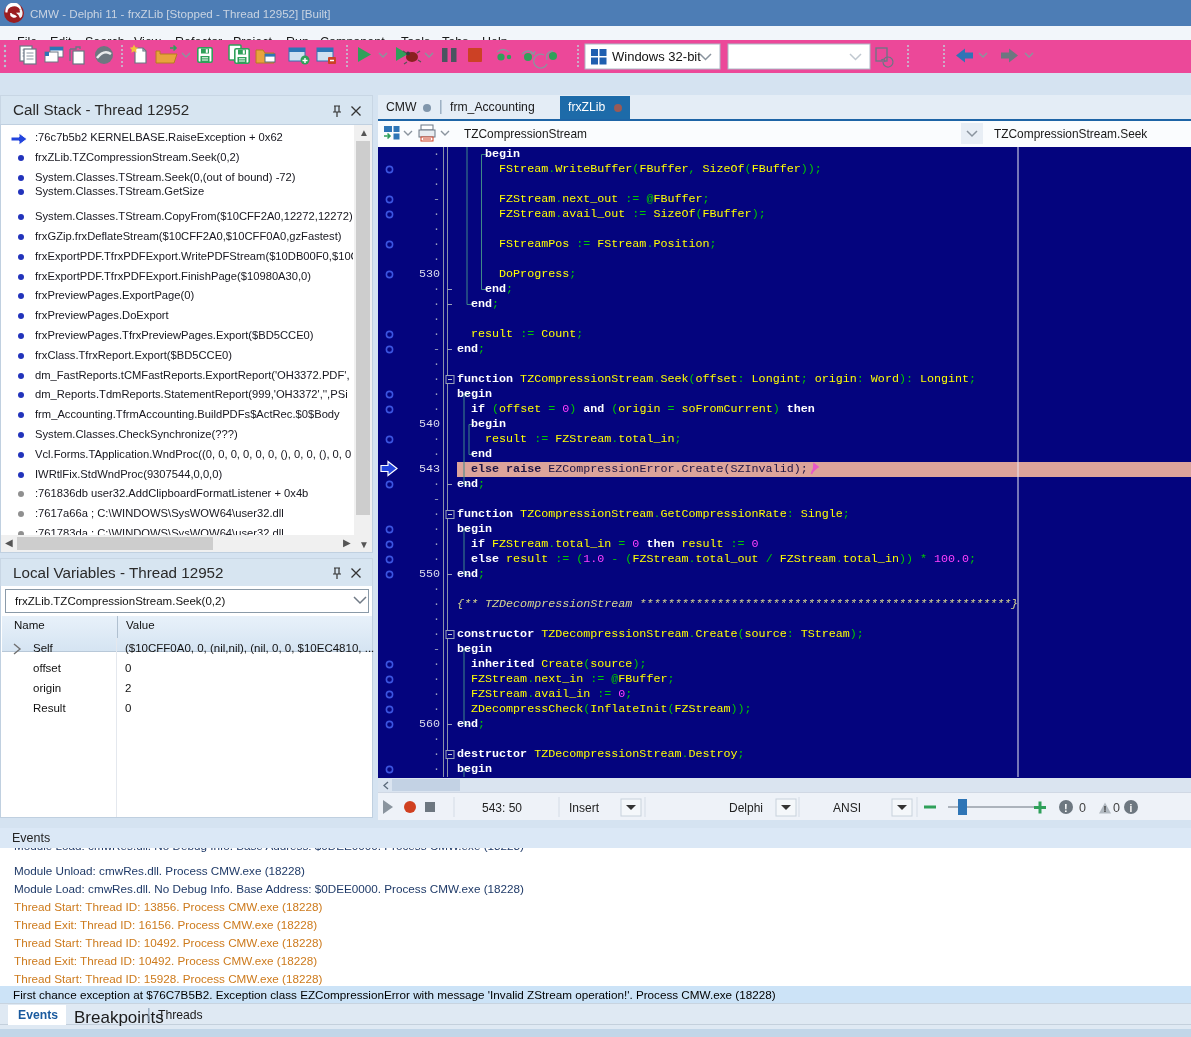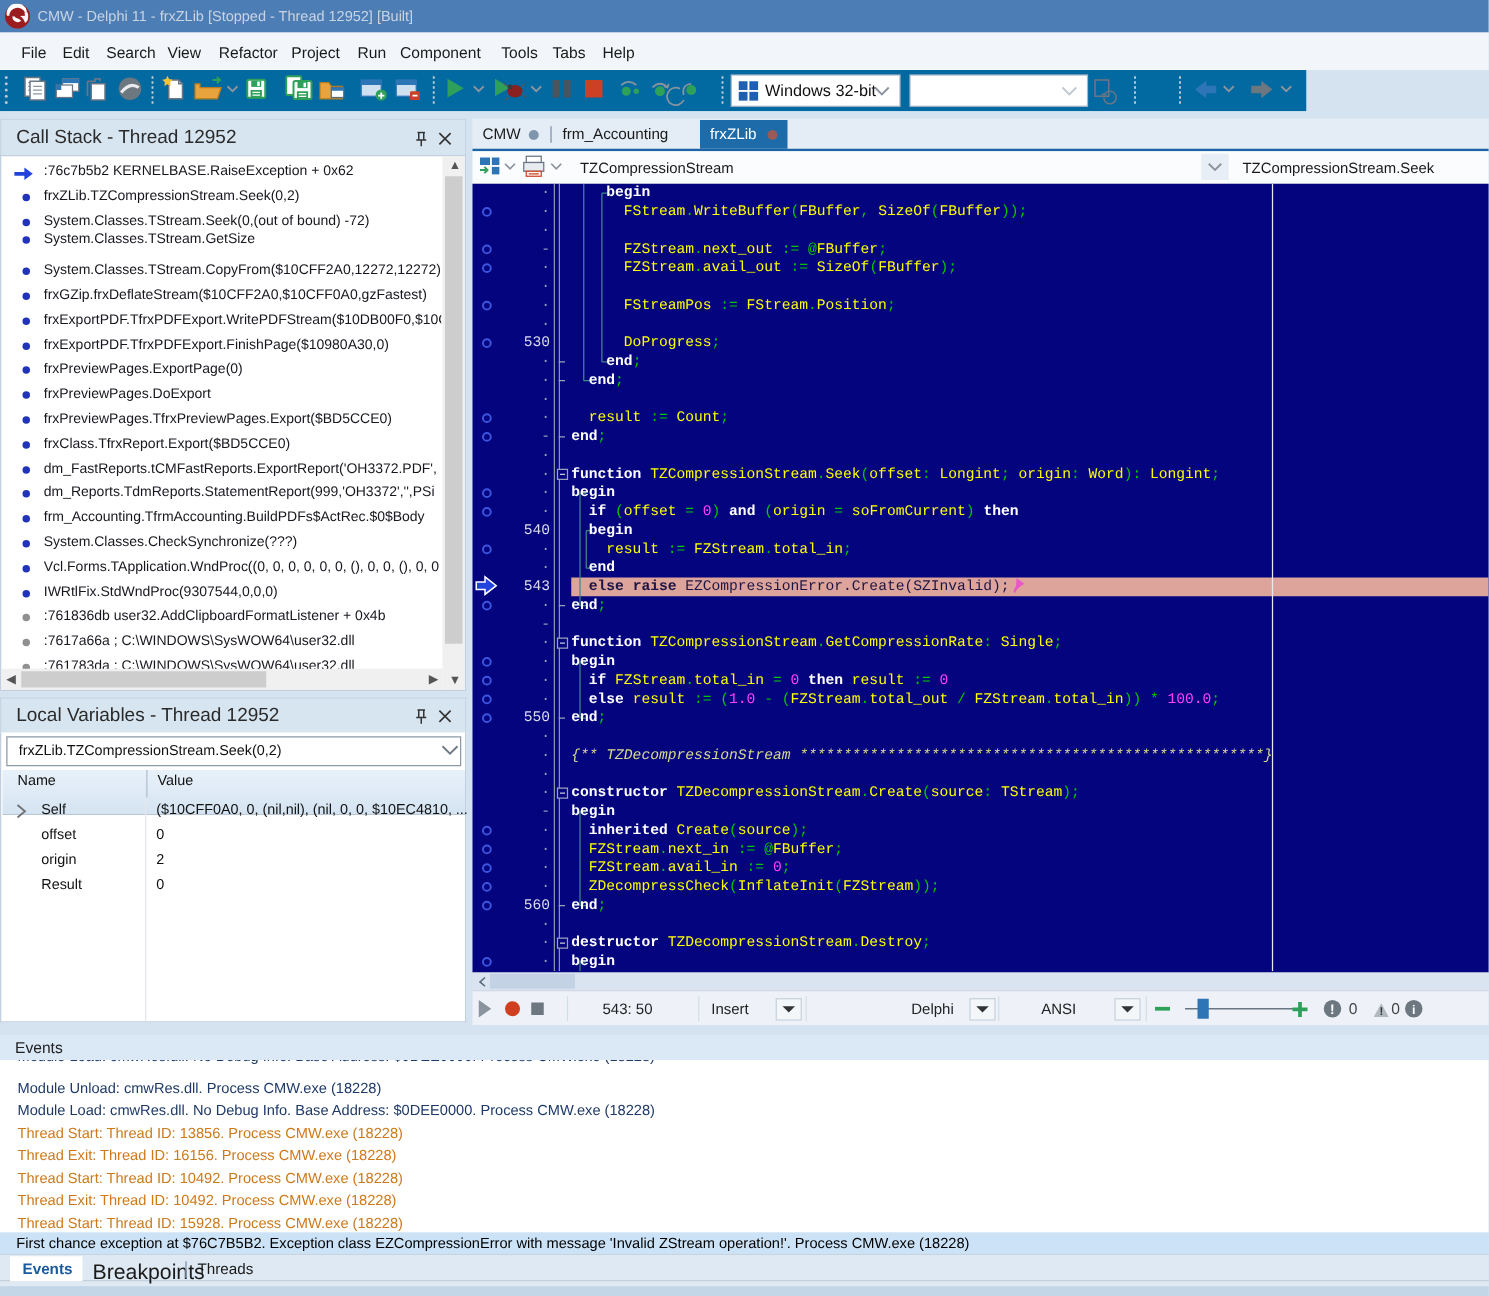--- a/index.html
+++ b/index.html
@@ -2,21 +2,21 @@
 <html><head><meta charset="utf-8">
 <style>
 *{margin:0;padding:0;box-sizing:border-box;}
 html,body{width:1191px;height:1037px;overflow:hidden;}
 body{font-family:"Liberation Sans",sans-serif;position:relative;background:#d5e3f1;}
 .abs{position:absolute;}
 #titlebar{left:0;top:0;width:1191px;height:26px;background:#4d7db5;}
 #titletext{left:30px;top:7px;font-size:11.6px;color:#c9d4e2;}
 #menubar{left:0;top:26px;width:1191px;height:30px;background:#f2f6fa;}
 .mi{position:absolute;top:9px;font-size:12.5px;color:#1a1a1a;}
-#toolbar{left:0;top:56px;width:1045px;height:33px;background:#0369a1;}
+#toolbar{left:0;top:40px;width:1191px;height:33px;background:#ec4899;}
 #dock{left:0;top:89px;width:1191px;height:948px;background:#d5e3f1;}
 
 
 .phead{position:absolute;background:#d7e5f1;border:1px solid #c8d6e4;border-bottom:none;}
 .ptitle{position:absolute;left:12px;top:5px;font-size:15.2px;color:#2a2a2a;}
 #cs-head{left:0;top:95px;width:373px;height:29px;}
 #cs-body{left:0;top:124px;width:373px;height:429px;background:#fff;border:1px solid #c0d0e0;}
 .csrow{position:absolute;left:0;width:352px;height:19.9px;font-size:11.2px;color:#16161e;white-space:nowrap;overflow:hidden;}
 .csrow span.t{position:absolute;left:34px;top:2px;}
 .dotb{position:absolute;left:17px;width:6px;height:6px;border-radius:50%;background:#2233bb;}

